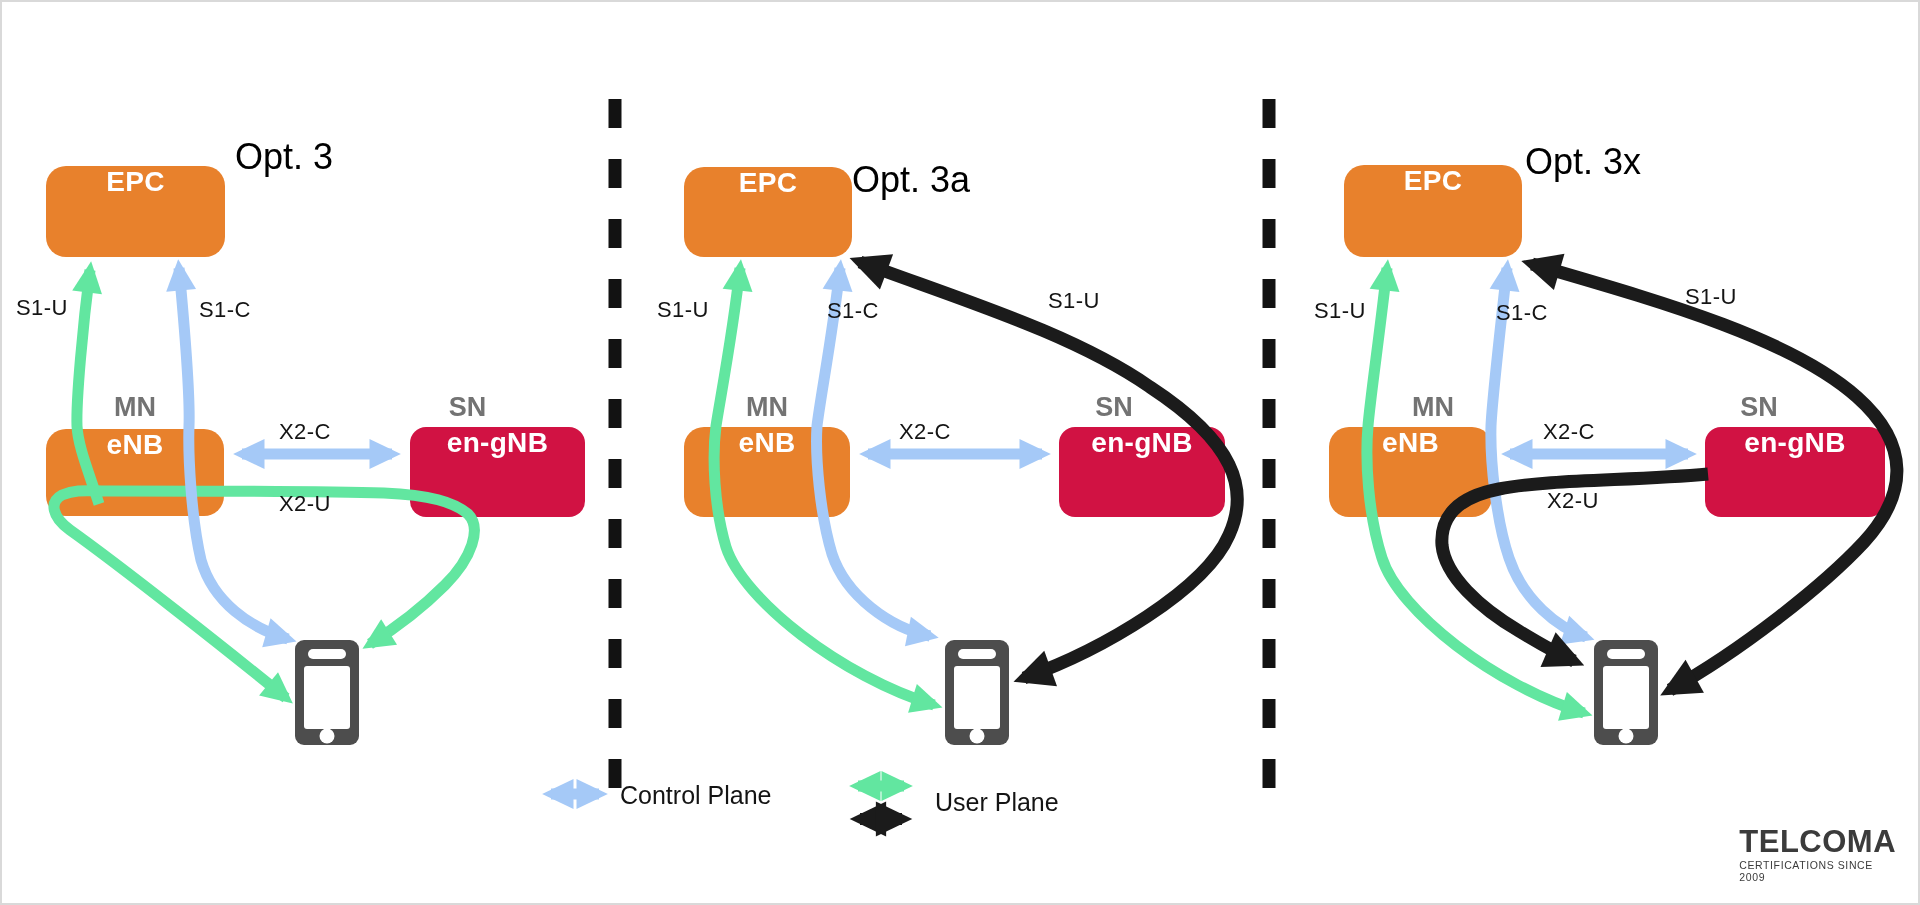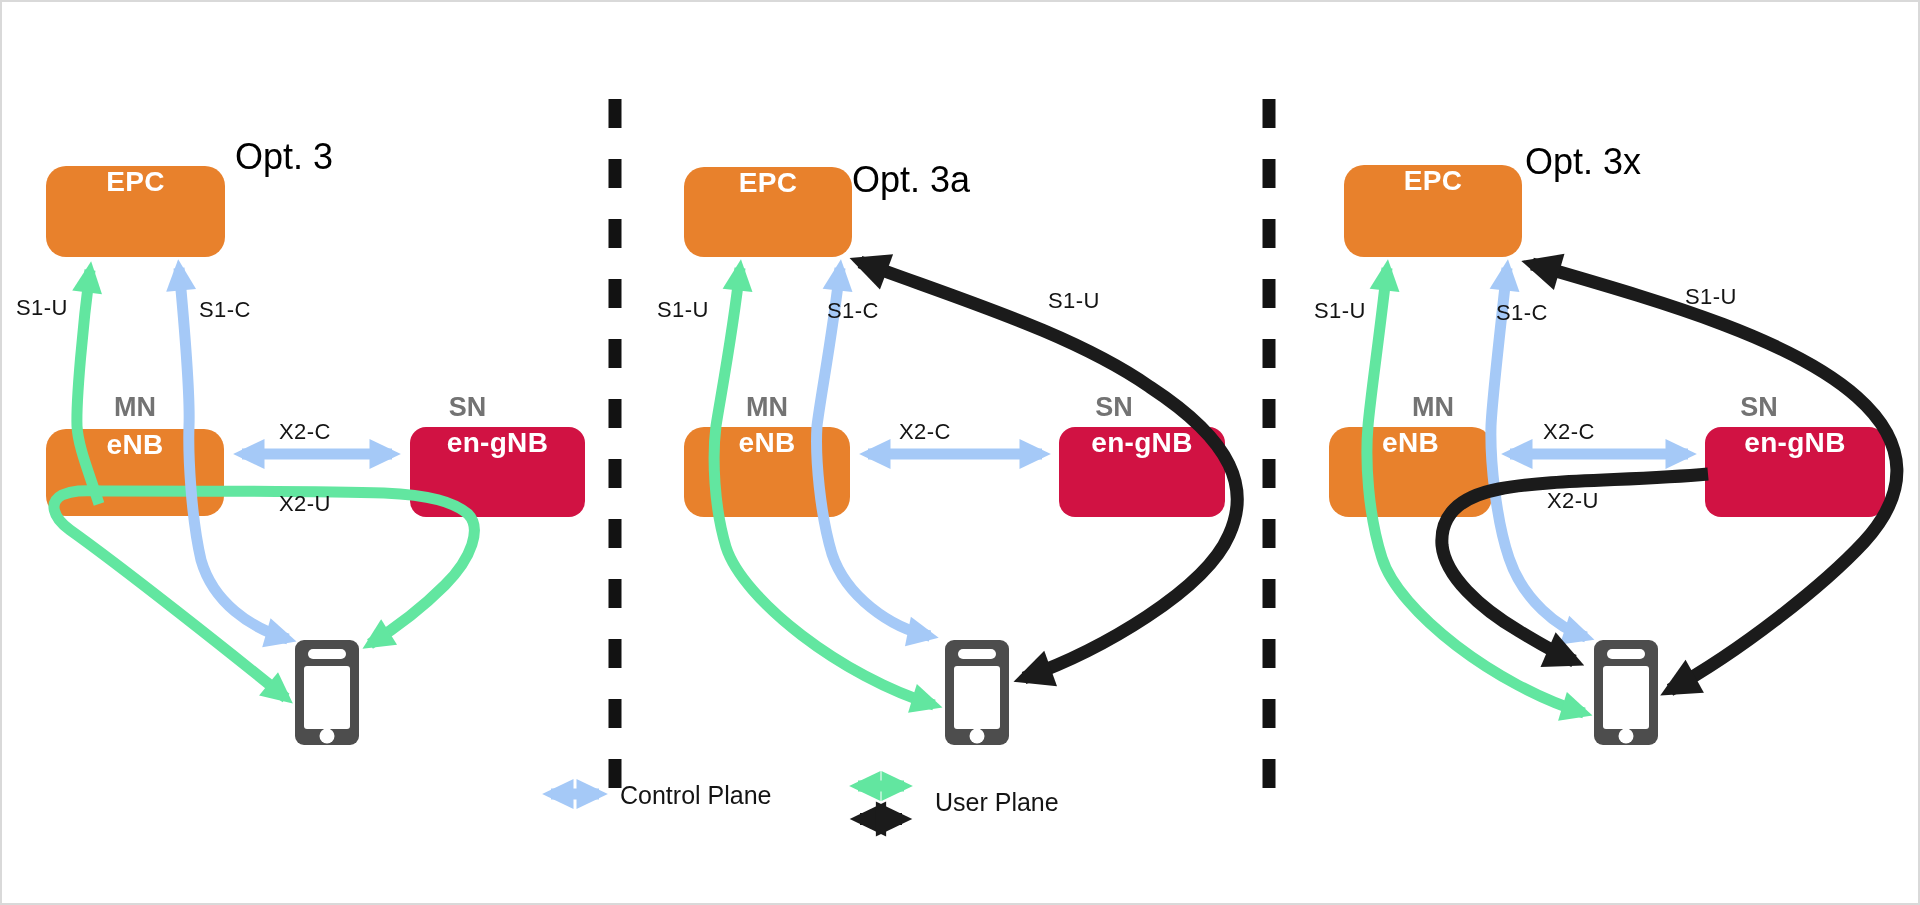--- a/index.html
+++ b/index.html
@@ -92,20 +92,24 @@
       <circle cx="1723" cy="851" r="6.5" transform="translate(-1696 -820)" style="fill:var(--c-logo_gray,#3b3b3b)" transform-origin="0 0"></circle>
       <g transform="translate(-1696 -820)" style="stroke:var(--c-logo_gray,#3b3b3b);fill:none;stroke-linecap:round;">
         <path d="M1715.3,841.8 A12,12 0 0 0 1715.3,860.2" stroke-width="4"></path>
         <path d="M1710.8,836.4 A19,19 0 0 0 1710.8,865.6" stroke-width="4.3"></path>
         <path d="M1706.3,831.1 A26,26 0 0 0 1706.3,870.9" stroke-width="4.6"></path>
         <path d="M1730.7,841.8 A12,12 0 0 1 1730.7,860.2" stroke-width="4"></path>
         <path d="M1735.2,836.4 A19,19 0 0 1 1735.2,865.6" stroke-width="4.3"></path>
         <path d="M1739.7,831.1 A26,26 0 0 1 1739.7,870.9" stroke-width="4.6"></path>
       </g>
     </svg>
+    <div class="logo-text">
+      <div class="logo-brand">TELCOMA</div>
+      <div class="logo-tagline">CERTIFICATIONS SINCE 2009</div>
+    </div>
   </div>
 
   <svg class="layer" width="1920" height="905" viewBox="0 0 1920 905">
     <defs>
       <marker id="mGreen" viewBox="0 0 10 10" refX="7" refY="5" markerWidth="3.1" markerHeight="3.1" orient="auto-start-reverse">
         <path d="M0.4,0.6 L9.6,5 L0.4,9.4 Z" style="fill:var(--c-green,#62E6A0)"></path>
       </marker>
       <marker id="mBlue" viewBox="0 0 10 10" refX="7" refY="5" markerWidth="3.1" markerHeight="3.1" orient="auto-start-reverse">
         <path d="M0.4,0.6 L9.6,5 L0.4,9.4 Z" style="fill:var(--c-blue,#A5C9F7)"></path>
       </marker>

